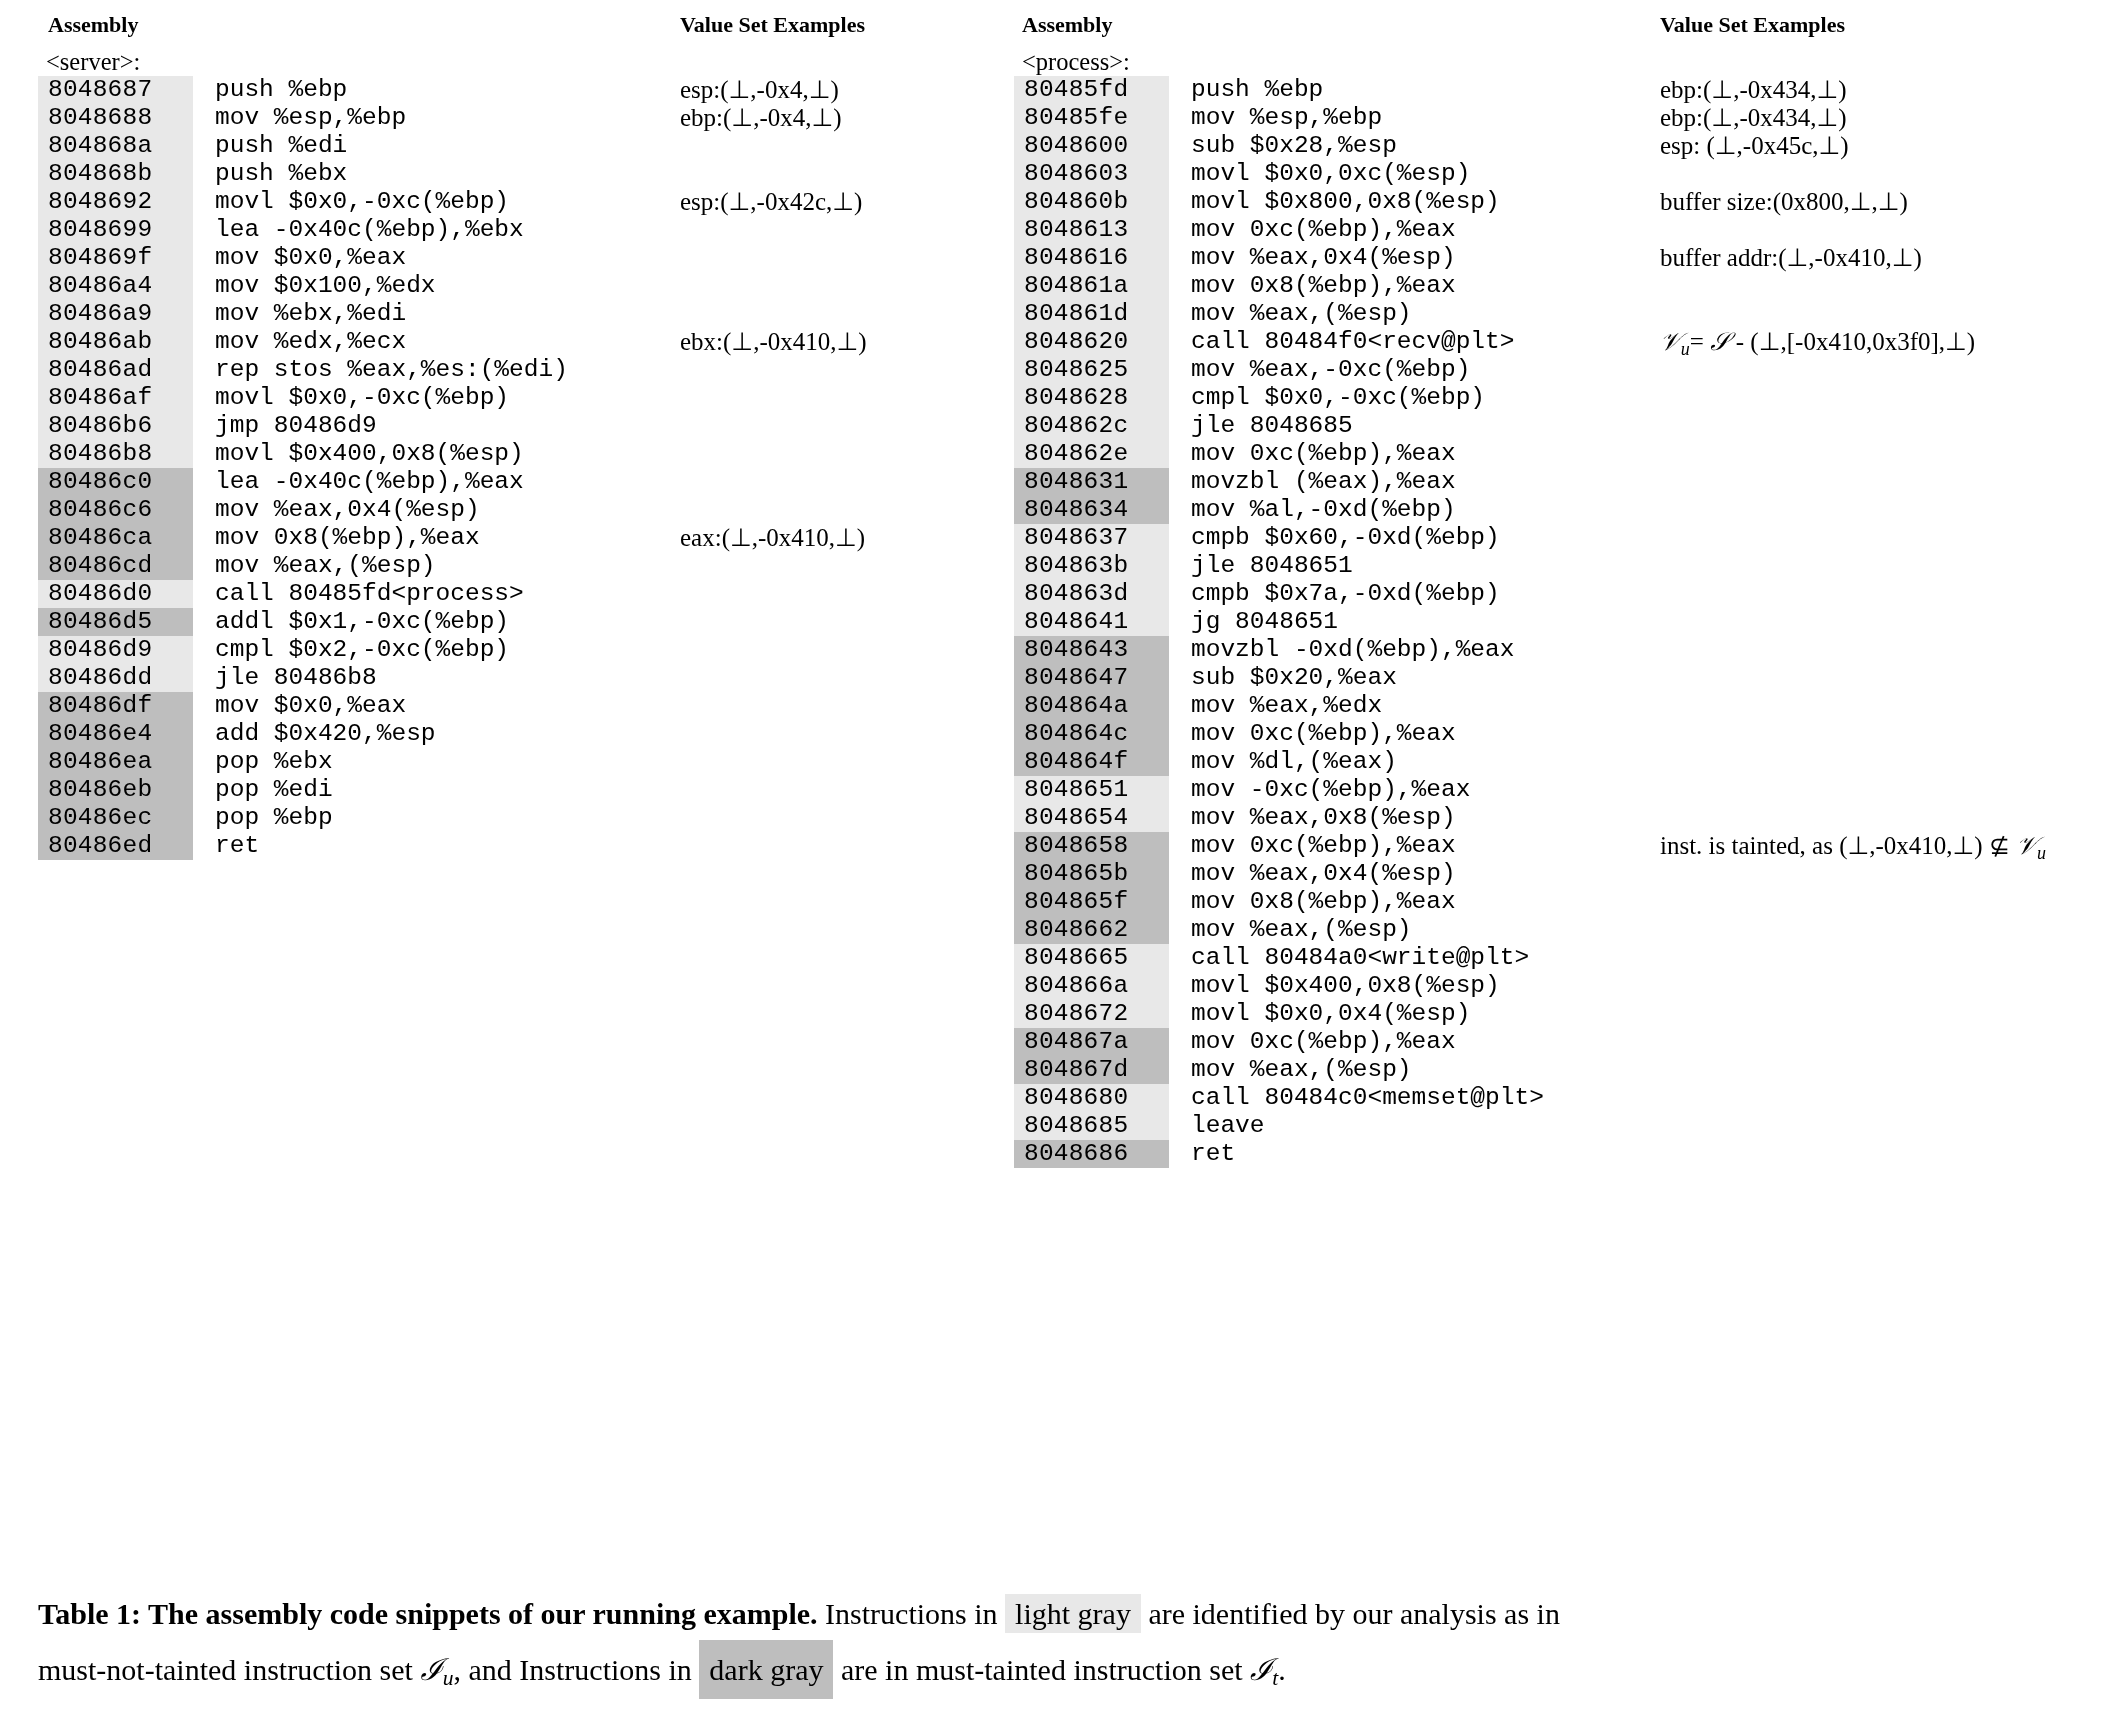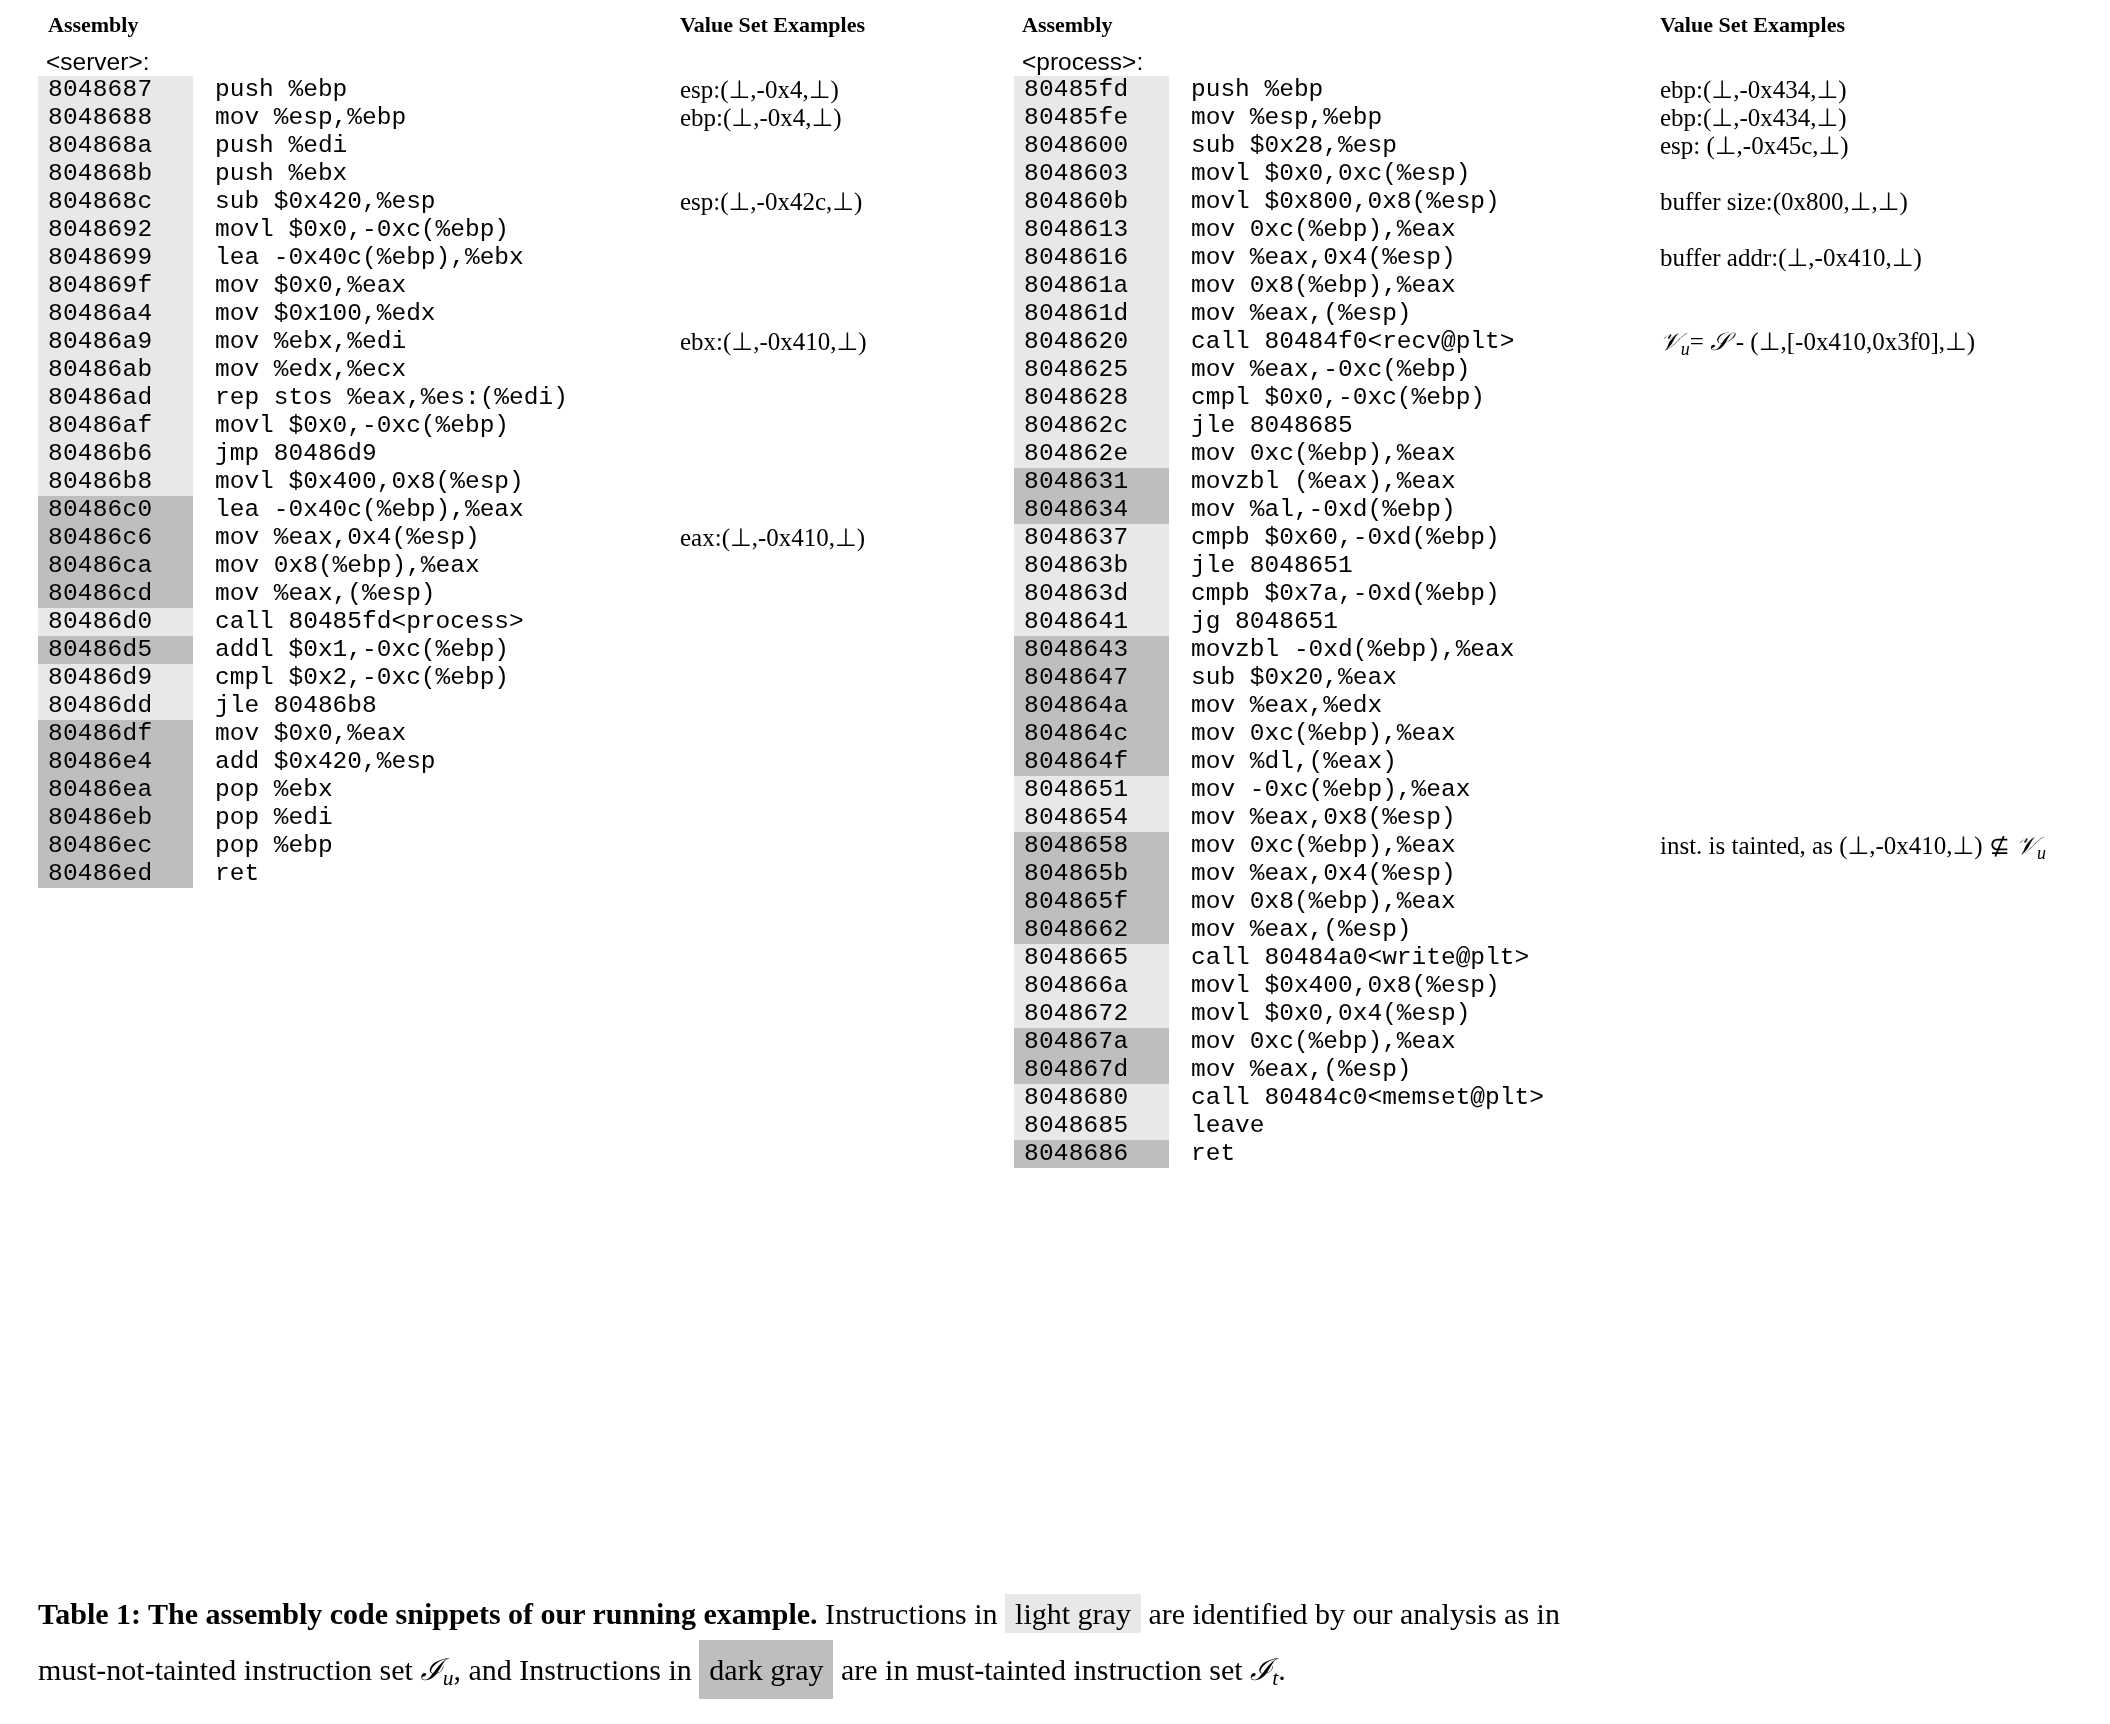--- a/index.html
+++ b/index.html
@@ -50,21 +50,21 @@
     line-height: 1;
     height: 34px;
     white-space: nowrap;
   }
   .asm-col-left .col-head  { padding-left: 48px; }
   .asm-col-right .col-head { padding-left: 12px; }
   .vs-col-left .col-head,
   .vs-col-right .col-head  { padding-left: 10px; }
 
   .func-label {
-    font-family: Liberation Sans, sans-serif;
+    font-family: Liberation Serif, serif;
     font-size: 24.5px;
     line-height: 28px;
     height: 28px;
     white-space: pre;
   }
   .asm-col-left .func-label  { padding-left: 46px; }
   .asm-col-right .func-label { padding-left: 12px; }
 
   .asm-list { margin-top: 0; }
 
@@ -145,21 +145,20 @@
     <div class="panel panel-left">
 
       <div class="asm-col-left">
         <div class="col-head">Assembly</div>
         <div class="func-label">&lt;server&gt;:</div>
         <div class="asm-list asm-list-left" id="left-asm">
             <div class="asm-row sh-light"><span class="addr">8048687</span><span class="mnem">push %ebp</span></div>
             <div class="asm-row sh-light"><span class="addr">8048688</span><span class="mnem">mov %esp,%ebp</span></div>
             <div class="asm-row sh-light"><span class="addr">804868a</span><span class="mnem">push %edi</span></div>
             <div class="asm-row sh-light"><span class="addr">804868b</span><span class="mnem">push %ebx</span></div>
-            <div class="asm-row sh-light"><span class="addr">804868c</span><span class="mnem">sub $0x420,%esp</span></div>
             <div class="asm-row sh-light"><span class="addr">8048692</span><span class="mnem">movl $0x0,-0xc(%ebp)</span></div>
             <div class="asm-row sh-light"><span class="addr">8048699</span><span class="mnem">lea -0x40c(%ebp),%ebx</span></div>
             <div class="asm-row sh-light"><span class="addr">804869f</span><span class="mnem">mov $0x0,%eax</span></div>
             <div class="asm-row sh-light"><span class="addr">80486a4</span><span class="mnem">mov $0x100,%edx</span></div>
             <div class="asm-row sh-light"><span class="addr">80486a9</span><span class="mnem">mov %ebx,%edi</span></div>
             <div class="asm-row sh-light"><span class="addr">80486ab</span><span class="mnem">mov %edx,%ecx</span></div>
             <div class="asm-row sh-light"><span class="addr">80486ad</span><span class="mnem">rep stos %eax,%es:(%edi)</span></div>
             <div class="asm-row sh-light"><span class="addr">80486af</span><span class="mnem">movl $0x0,-0xc(%ebp)</span></div>
             <div class="asm-row sh-light"><span class="addr">80486b6</span><span class="mnem">jmp 80486d9</span></div>
             <div class="asm-row sh-light"><span class="addr">80486b8</span><span class="mnem">movl $0x400,0x8(%esp)</span></div>

